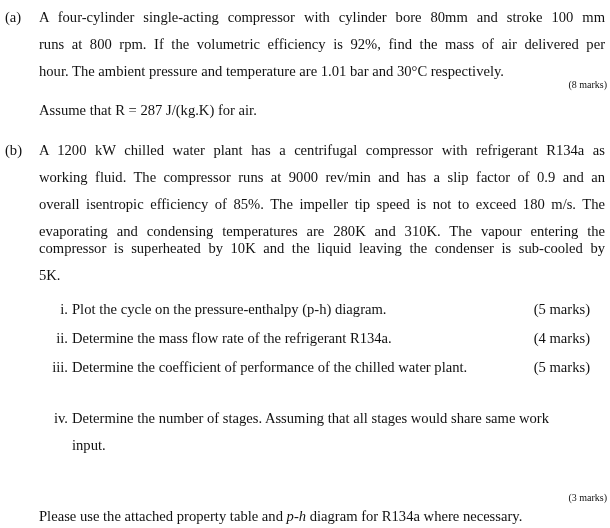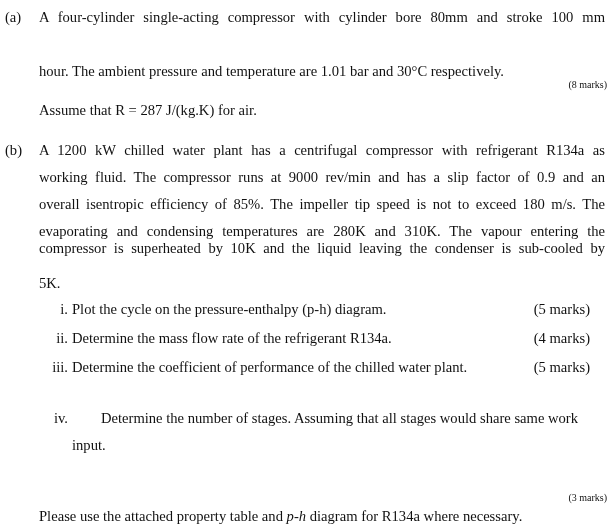--- a/index.html
+++ b/index.html
@@ -84,21 +84,21 @@
     position: absolute;
     left: 30px;
     top: 0;
     width: 38px;
     text-align: right;
     font-size: 14.6px;
     line-height: 27px;
     white-space: nowrap;
   }
   .roman-text {
-    margin-left: 101px;
+    margin-left: 72px;
     margin-right: 3px;
     font-size: 14.6px;
     line-height: 27px;
     text-align: left;
     position: relative;
   }
   .roman-marks {
     position: absolute;
     right: 0px;
     top: 0;
@@ -130,20 +130,23 @@
 </head>
 <body>
 
 <div class="page">
 
   <div class="qblock" style="top:4px;">
     <div class="qlabel">(a)</div>
     <div class="qbody just-all">A four-cylinder single-acting compressor with cylinder bore 80mm and stroke 100 mm</div>
   </div>
 
+  <div class="qblock" style="top:31px;">
+    <div class="qbody just-all">runs at 800 rpm. If the volumetric efficiency is 92%, find the mass of air delivered per</div>
+  </div>
 
   <div class="qblock" style="top:58px;">
     <div class="qbody">hour. The ambient pressure and temperature are 1.01 bar and 30°C respectively.</div>
   </div>
 
   <div class="marks-line" style="top:71px;">(8 marks)</div>
 
   <div class="note" style="top:97px;">Assume that R = 287 J/(kg.K) for air.</div>
 
   <div class="qblock" style="top:137px;">
@@ -160,21 +163,21 @@
   </div>
 
   <div class="qblock" style="top:218px;">
     <div class="qbody just-all">evaporating and condensing temperatures are 280K and 310K. The vapour entering the</div>
   </div>
 
   <div class="qblock" style="top:235px;">
     <div class="qbody just-all">compressor is superheated by 10K and the liquid leaving the condenser is sub-cooled by</div>
   </div>
 
-  <div class="qblock" style="top:270px;">
+  <div class="qblock" style="top:262px;">
     <div class="qbody">5K.</div>
   </div>
 
   <div class="roman-item" style="top:296px;">
     <div class="roman-num">i.</div>
     <div class="roman-row">
       <span class="rtxt">Plot the cycle on the pressure-enthalpy (p-h) diagram.</span>
       <span class="roman-marks">(5 marks)</span>
     </div>
   </div>

